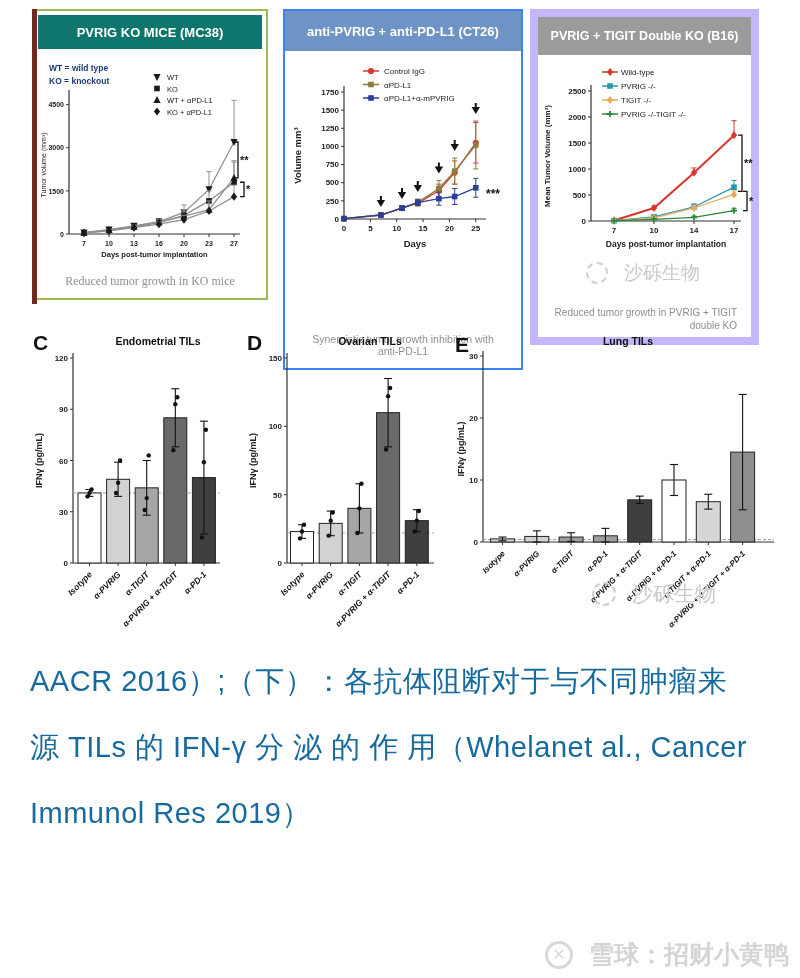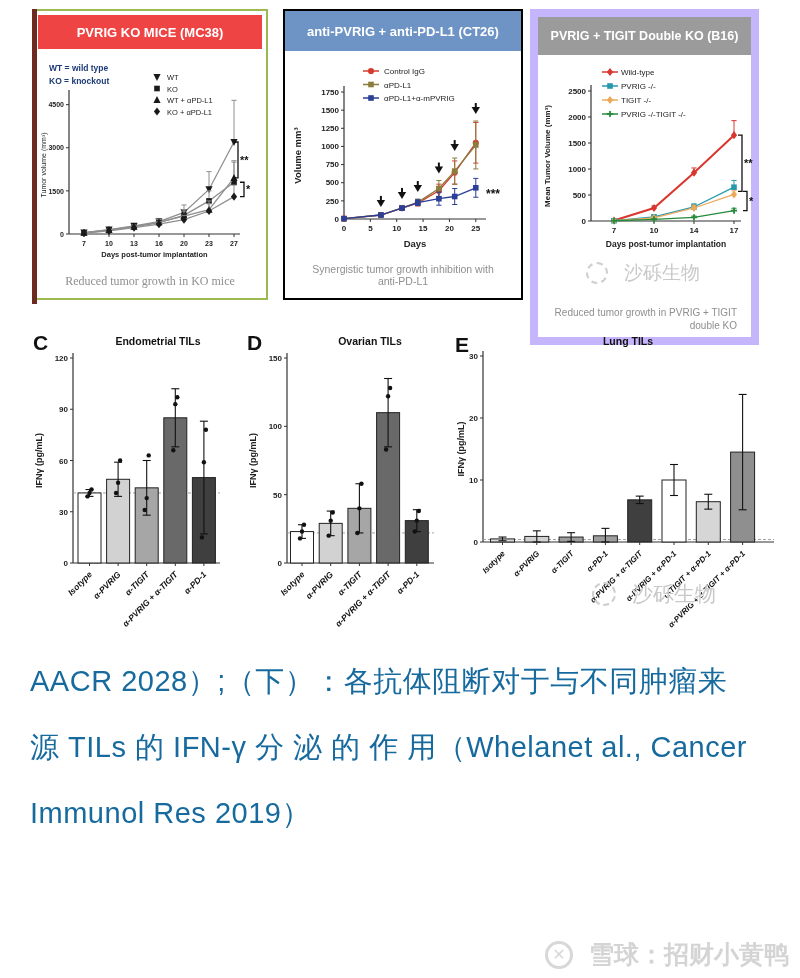--- a/index.html
+++ b/index.html
@@ -1,24 +1,24 @@
 <!DOCTYPE html>
 <html><head>
 <meta charset="utf-8">
 <style>
   html,body{margin:0;padding:0;background:#fff;}
   .page{position:relative;width:800px;height:978px;background:#ffffff;overflow:hidden;
         font-family:"Liberation Sans","DejaVu Sans",sans-serif;}
   .panel{position:absolute;background:#fff;box-sizing:border-box;}
   .panel-a{left:32px;top:9px;width:236px;height:291px;border:2px solid #9dba52;}
-  .panel-b{left:283px;top:9px;width:240px;height:291px;border:2px solid #000000;}
+  .panel-b{left:283px;top:9px;width:240px;height:361px;border:2px solid #3b82f6;}
   .panel-c{left:530px;top:9px;width:229px;height:336px;border:8px solid #c4b5fd;}
   .red-strip{position:absolute;left:-2px;top:-2px;width:5px;height:295px;background:#6e2a20;}
   .phead{color:#fff;font-weight:bold;display:flex;align-items:center;justify-content:center;text-align:center;}
-  .phead-a{margin:4px;height:34px;background:#ef4444;font-size:13px;}
+  .phead-a{margin:4px;height:34px;background:#0f766e;font-size:13px;}
   .phead-b{height:40px;background:#6e94c5;font-size:13px;}
   .phead-c{height:38px;background:#9b9b9b;font-size:12.5px;}
   .pcap{position:absolute;left:0;right:0;text-align:center;color:#8f8f8f;}
   .pcap-a{bottom:9px;font-size:12px;font-family:Liberation Serif, serif;}
   .pcap-b{bottom:11px;font-size:10.5px;padding:0 16px;}
   .pcap-c{bottom:5px;font-size:10px;padding:0 14px;line-height:1.3;text-align:right;}
   svg.chart{position:absolute;overflow:visible;font-family:"Liberation Sans","DejaVu Sans",sans-serif;}
   .svg-a{left:2px;top:44px;}
   .svg-b{left:2px;top:46px;}
   .svg-c3{left:0px;top:44px;}
@@ -631,21 +631,21 @@
   <div class="wm wm-b16">
     <span class="wm-circle"></span>
     <span>沙砾生物</span>
   </div>
   <div class="wm wm-lung">
     <span class="wm-circle"></span>
     <span>沙砾生物</span>
   </div>
 
   <div class="caption">
-    <div>AACR 2028）;（下）：各抗体阻断对于与不同肿瘤来</div>
+    <div>AACR 2016）;（下）：各抗体阻断对于与不同肿瘤来</div>
     <div>源 TILs 的 IFN-γ 分 泌 的 作 用（Whelanet al., Cancer</div>
     <div>Immunol Res 2019）</div>
   </div>
 
   <div class="wm wm-footer">
     <span class="wm-circle">✕</span>
     <span>雪球：招财小黄鸭</span>
   </div>
 
 </div>

